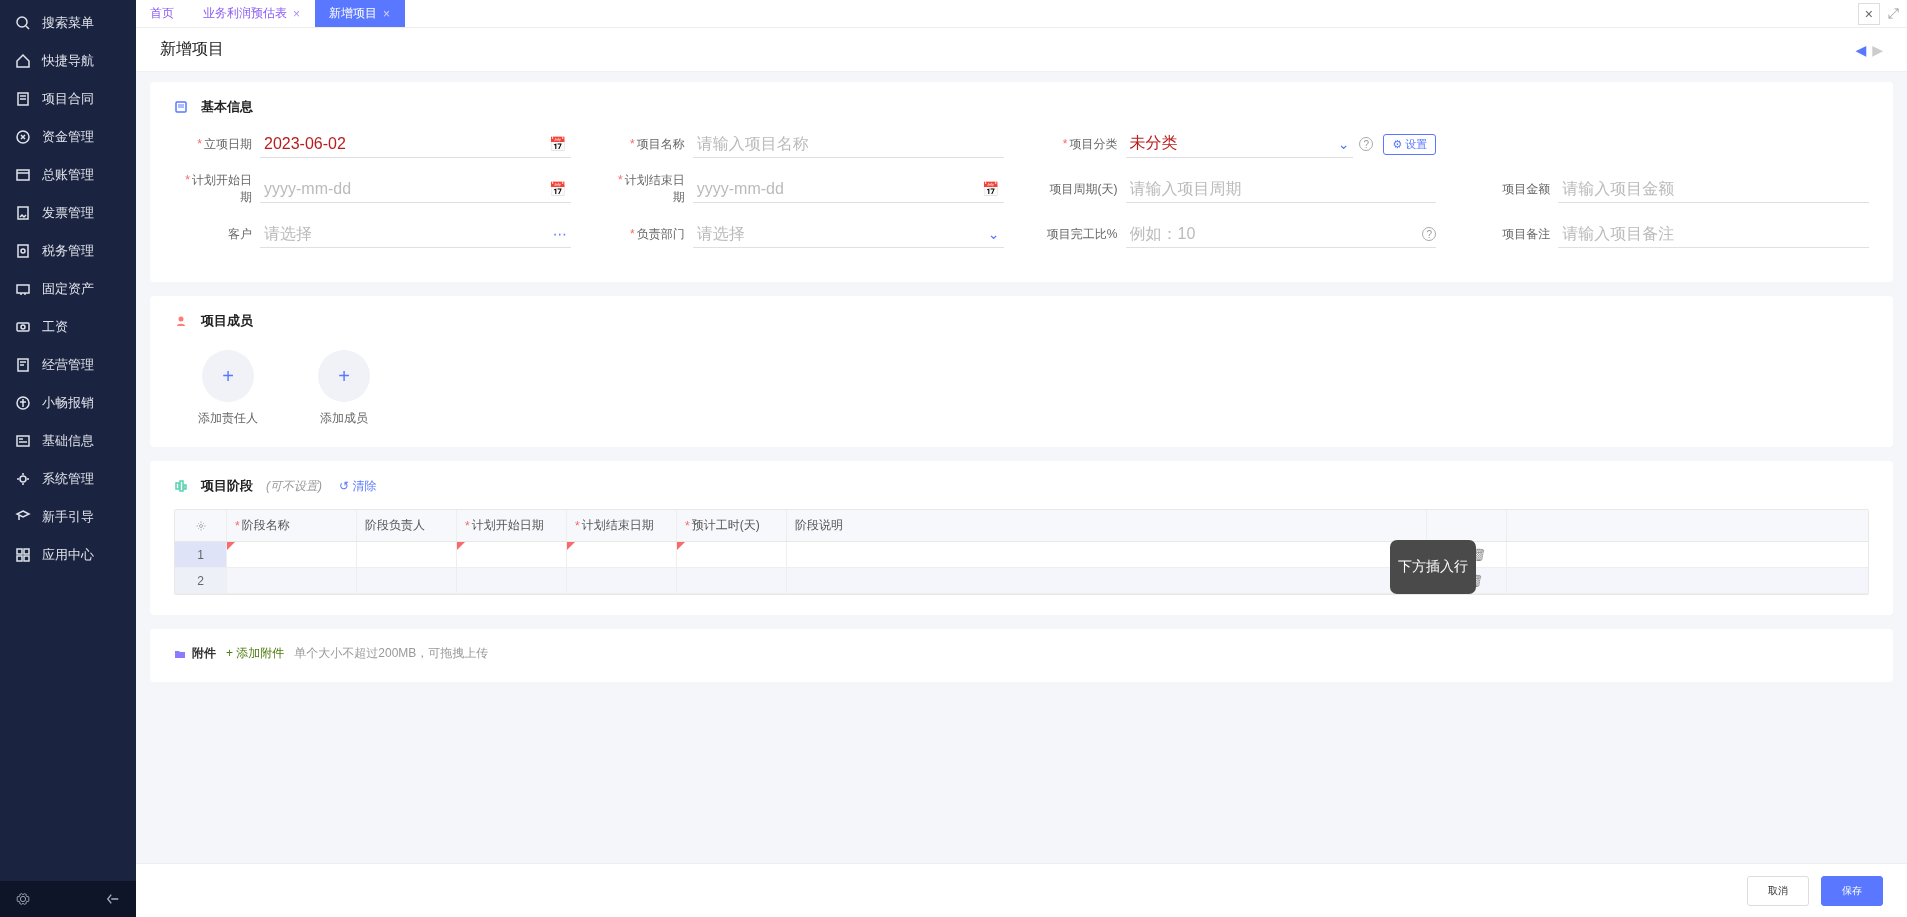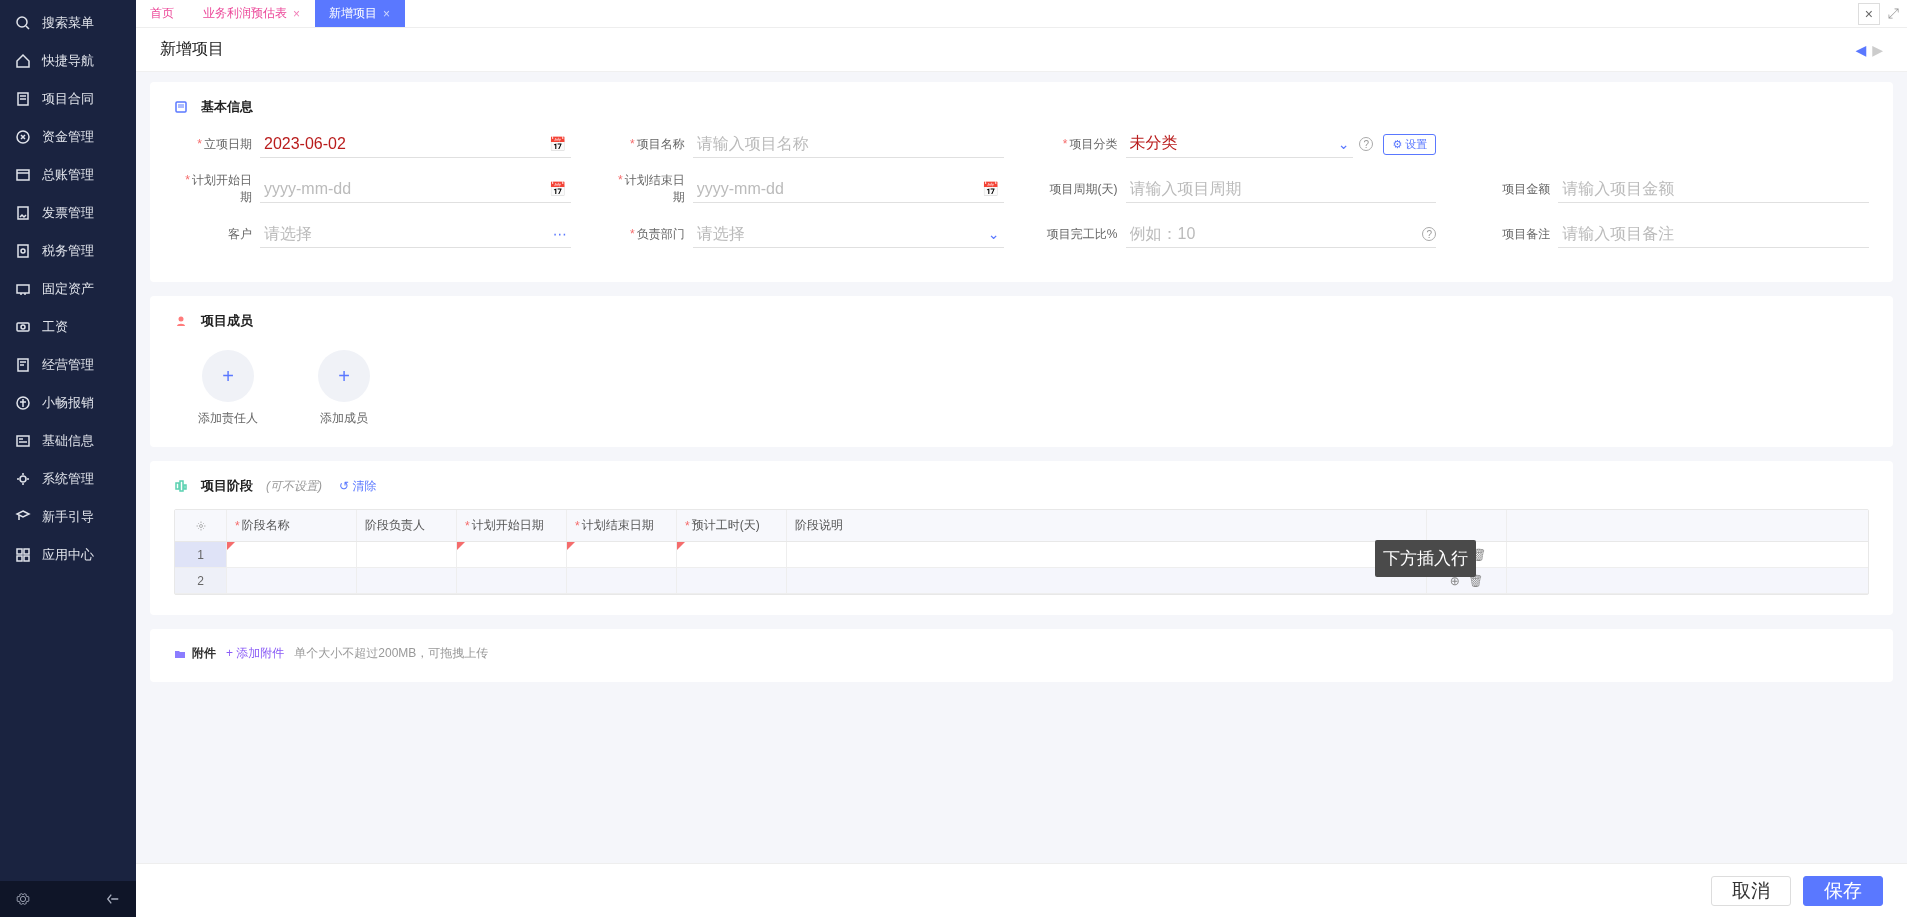--- a/index.html
+++ b/index.html
@@ -77,21 +77,21 @@
       align-items: stretch;
       border-bottom: 1px solid #eee;
       background: #fff;
     }
     .tab {
       display: flex;
       align-items: center;
       padding: 0 14px;
       font-size: 12px;
       cursor: pointer;
-      color: #ec4899;
+      color: #8b5cf6;
       border-right: 1px solid transparent;
     }
     .tab .close-x {
       margin-left: 6px;
       font-size: 12px;
       opacity: 0.7;
     }
     .tab.active {
       background: #5a78ff;
       color: #fff;
@@ -382,37 +382,37 @@
       height: 16px;
       display: inline-flex;
       align-items: center;
       justify-content: center;
       font-size: 13px;
     }
     .tooltip {
       position: absolute;
       background: #4a4a4a;
       color: #fff;
-      font-size: 17px;
-      padding: 7px 8px;
-      border-radius: 2px;
+      font-size: 14px;
+      padding: 18px 8px;
+      border-radius: 7px;
       right: 30px;
       top: -2px;
       white-space: nowrap;
       z-index: 10;
     }
 
     
     .attach-row {
       display: flex;
       align-items: center;
       font-size: 12px;
     }
     .attach-link {
-      color: #8b5cf6;
+      color: #4d7c0f;
       margin: 0 10px;
       cursor: pointer;
     }
     .attach-hint {
       color: #999;
     }
 
     
     .footer-bar {
       position: absolute;
@@ -425,21 +425,21 @@
       display: flex;
       align-items: center;
       justify-content: flex-end;
       padding: 0 24px;
       gap: 12px;
     }
     .btn {
       height: 30px;
       padding: 0 20px;
       border-radius: 3px;
-      font-size: 19px;
+      font-size: 10px;
       cursor: pointer;
       border: 1px solid #ddd;
       background: #fff;
       color: #333;
     }
     .btn.primary {
       background: #5a78ff;
       border-color: #5a78ff;
       color: #fff;
     }

